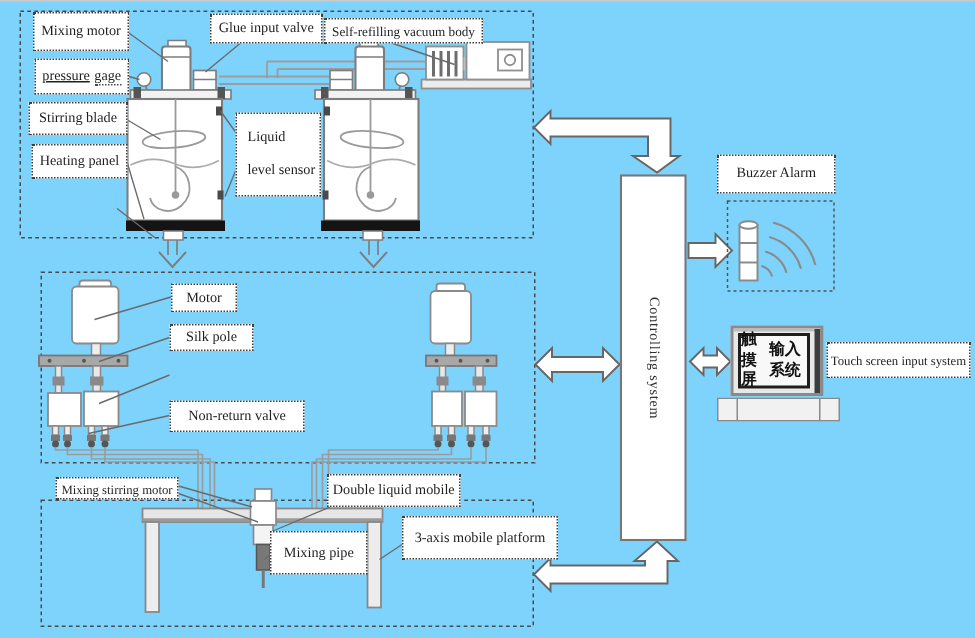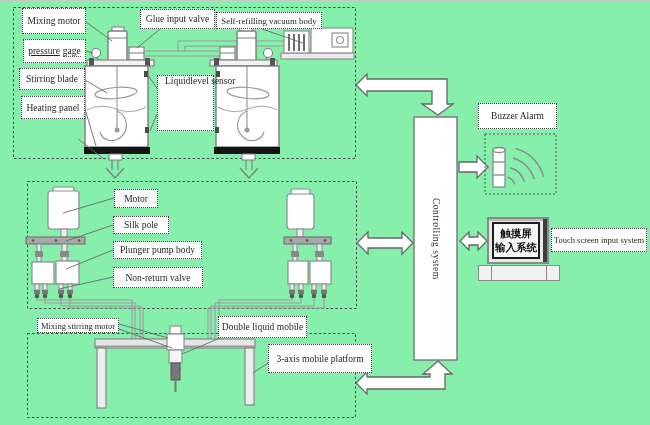--- a/index.html
+++ b/index.html
@@ -1,32 +1,32 @@
 <!DOCTYPE html>
 <html><head>
 <meta charset="utf-8">
 <style>
   html,body{margin:0;padding:0;background:#fff;}
-  #stage{position:relative;width:650px;height:425px;background:#86efac;overflow:hidden;
+  #stage{position:relative;width:650px;height:425px;background:#7dd3fc;overflow:hidden;
          font-family:"Liberation Serif",serif;border-top:1px solid #c9c9c9;}
   #stage svg{position:absolute;left:0;top:0;}
   .lbl{position:absolute;border:1px dotted #3f3f3f;background:#ffffff;color:#1f1f1f;
        display:flex;align-items:center;justify-content:center;font-size:9.5px;
        white-space:nowrap;box-sizing:border-box;z-index:4;}
   .sm{font-size:8.5px;}
   .md{font-size:8.8px;}
-  .lls{flex-direction:row;align-items:flex-start;justify-content:space-evenly;padding-left:7px;}
+  .lls{flex-direction:column;align-items:flex-start;justify-content:space-evenly;padding-left:7px;}
   .du{border-bottom:1px dotted #4a4a4a;margin-left:3px;}
   .w1{margin-right:0;text-decoration:underline;}
   .vwrap{position:absolute;display:flex;align-items:center;justify-content:center;z-index:4;}
   .vtext{writing-mode:vertical-rl;text-orientation:mixed;font-size:9.5px;color:#2e2e2e;letter-spacing:0.5px;}
   .monitor{position:absolute;left:487px;top:216px;width:62px;height:47px;border:2px solid #8a8a8a;
            background:#e8e8e8;box-sizing:border-box;box-shadow:inset -4px 0 0 #3d3d3d, inset 0 2px 0 #bdbdbd;z-index:4;}
   .screen{position:absolute;left:3px;top:3px;right:7px;bottom:3px;border:2px solid #1e1e1e;background:#f8f8f8;
-          display:flex;flex-direction:column;align-items:center;justify-content:center;
+          display:flex;flex-direction:row;align-items:center;justify-content:center;
           font-family:"DejaVu Sans",sans-serif;font-weight:700;font-size:10.5px;line-height:1.3;color:#111;}
   .mbase{position:absolute;left:478px;top:264px;width:82px;height:16px;border:1.5px solid #8a8a8a;
          background:#f1f1f1;box-sizing:border-box;z-index:3;}
   .mbase .seg{position:absolute;top:0;bottom:0;width:0;border-left:1.5px solid #8a8a8a;}
 </style>
 </head>
 <body>
 
 <div id="stage">
 
@@ -225,28 +225,28 @@
 
 <div class="lbl lls" style="left:157px;top:74px;width:57px;height:56px">
   <span>Liquid</span>
   <span>level sensor</span>
 </div>
 
 <div class="lbl" style="left:114px;top:188px;width:44px;height:19px">Motor</div>
 
 <div class="lbl" style="left:113px;top:215px;width:56px;height:18px">Silk pole</div>
 
-<div class="lbl" style="left:113px;top:240px;width:89px;height:18px">Plunger pump body</div>
 
 <div class="lbl" style="left:113px;top:266px;width:90px;height:21px">Non-return valve</div>
 
 <div class="lbl sm" style="left:37px;top:317px;width:82px;height:15px">Mixing stirring motor</div>
 
 <div class="lbl" style="left:218px;top:315px;width:89px;height:22px">Double liquid mobile</div>
 
+<div class="lbl" style="left:180px;top:353px;width:65px;height:29px">Mixing pipe</div>
 
 <div class="lbl" style="left:268px;top:343px;width:104px;height:29px">3-axis mobile platform</div>
 
 <div class="lbl" style="left:478px;top:102px;width:79px;height:26px">Buzzer Alarm</div>
 
 <div class="lbl sm" style="left:551px;top:227px;width:96px;height:24px">Touch screen input system</div>
 
 <div class="vwrap" style="left:414px;top:116px;width:43px;height:243px">
   <span class="vtext">Controlling system</span>
 </div>

